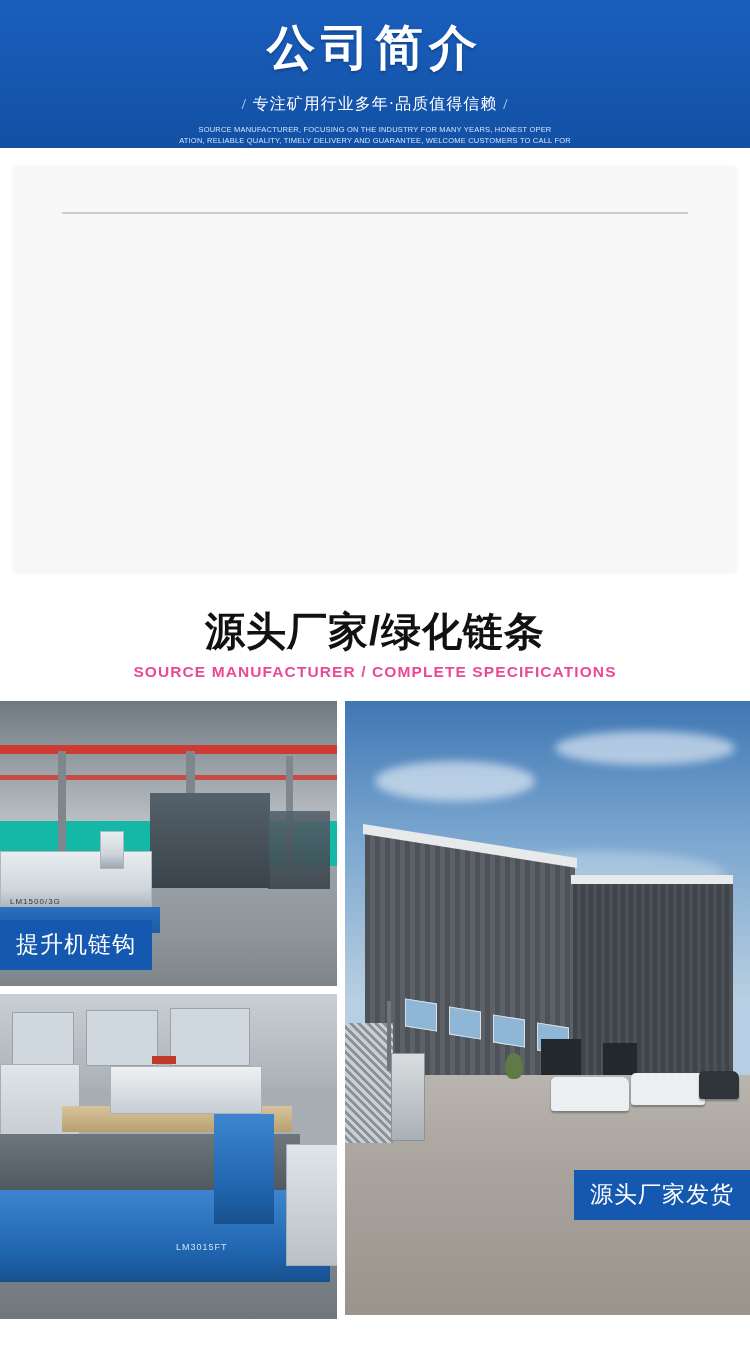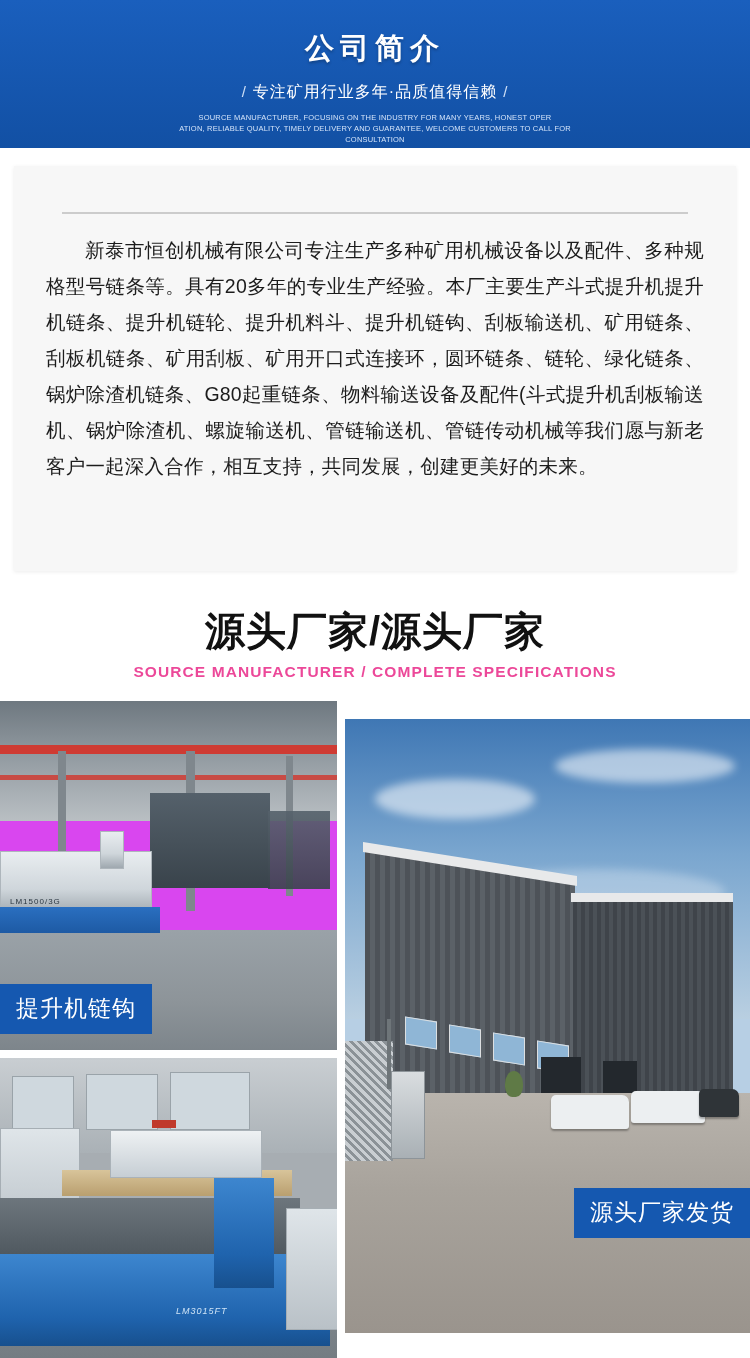--- a/index.html
+++ b/index.html
@@ -29,32 +29,33 @@
     left: 0; top: 0; right: 0; bottom: 0;
     display: flex;
     flex-direction: column;
     align-items: center;
     justify-content: flex-start;
     padding-top: 22px;
     box-sizing: border-box;
   }
   .header-title {
     color: #ffffff;
-    font-size: 29px;
+    font-size: 48px;
     font-weight: bold;
     letter-spacing: 6px;
     line-height: 52px;
     text-shadow: 0 2px 3px rgba(0,0,0,0.25);
   }
   .header-sub {
-    margin-top: 8px;
+    margin-top: 20px;
     color: #ffffff;
     font-size: 16px;
     letter-spacing: 1px;
     white-space: nowrap;
+    font-family: Liberation Serif, serif;
   }
   .header-sub .slash {
     color: #cfe0f7;
     font-size: 15px;
     padding: 0 6px;
   }
   .header-en {
     margin-top: 9px;
     color: #d4e4fa;
     font-size: 7.5px;
@@ -138,21 +139,20 @@
     padding: 0 0 0 0;
   }
   .col-left {
     width: 355px;
     display: flex;
     flex-direction: column;
     gap: 8px;
   }
   .col-right {
     width: 426px;
-    margin-top: 18px;
   }
 
   .photo {
     position: relative;
     overflow: hidden;
   }
   .caption {
     position: absolute;
     left: 0;
     bottom: 16px;
@@ -164,21 +164,21 @@
     box-sizing: border-box;
     white-space: nowrap;
   }
   .caption.right {
     left: auto;
     right: 0;
     bottom: 95px;
   }
 
   
-  .p1 { height: 349px; background: #d946ef; }
+  .p1 { height: 285px; background: #14b8a6; }
   .p1 .roof {
     position: absolute; left:0; top:0; width:100%; height:120px;
     background: linear-gradient(180deg,#6e7880 0%, #99a1a7 55%, #b9bfc3 100%);
   }
   .p1 .beam {
     position: absolute; background: #cf3b33;
   }
   .p1 .pillar {
     position: absolute; background: #7f878d;
   }
@@ -198,21 +198,21 @@
   .p1 .dark-eq {
     position: absolute;
     background: linear-gradient(180deg,#55616b 0%, #39434b 100%);
   }
   .p1 .label-txt {
     position: absolute;
     color:#2a3640; font-size:8px; letter-spacing:1px;
   }
 
   
-  .p2 { height: 325px; background: #a7adb2; font-style: italic; }
+  .p2 { height: 325px; background: #a7adb2; }
   .p2 .ceil {
     position:absolute; left:0; top:0; width:100%; height:95px;
     background: linear-gradient(180deg,#c9ced2 0%, #aab1b6 100%);
   }
   .p2 .win {
     position:absolute; background:#cfd8de; border:1px solid #9aa3a9;
   }
   .p2 .grnd {
     position:absolute; left:0; bottom:0; width:100%; height:150px;
     background: linear-gradient(180deg,#8e969c 0%, #6f777d 100%);
@@ -301,26 +301,25 @@
     <div class="header-en">
       <div>SOURCE MANUFACTURER, FOCUSING ON THE INDUSTRY FOR MANY YEARS, HONEST OPER</div>
       <div>ATION, RELIABLE QUALITY, TIMELY DELIVERY AND GUARANTEE, WELCOME CUSTOMERS TO CALL FOR CONSULTATION</div>
     </div>
   </div>
 </div>
 
 <div class="about-wrap">
   <div class="about-card">
     <div class="about-rule"></div>
-    <div class="about-body">新泰市恒创机械有限公司专注生产多种矿用机械设备以及配件、多种规格型号链条等。具有20多年的专业生产经验。本厂主要生产斗式提升机提升机链条、提升机链轮、提升机料斗、提升机链钩、刮板输送机、矿用链条、刮板机链条、矿用刮板、矿用开口式连接环，圆环链条、链轮、绿化链条、锅炉除渣机链条、G80起重链条、物料输送设备及配件(斗式提升机刮板输送机、锅炉除渣机、螺旋输送机、管链输送机、管链传动机械等我们愿与新老客户一起深入合作，相互支持，共同发展，创建更美好的未来。</div>
   </div>
 </div>
 
 <div class="section-title">
-  <div class="cn">源头厂家/源头厂家</div>
+  <div class="cn">源头厂家/绿化链条</div>
   <div class="en">SOURCE MANUFACTURER / COMPLETE SPECIFICATIONS</div>
 </div>
 
 <div class="photo-grid">
 
   <div class="col-left">
 
     <div class="photo p1">
       <div class="roof"></div>
       <div class="beam" style="left:0;top:44px;width:355px;height:9px;"></div>

